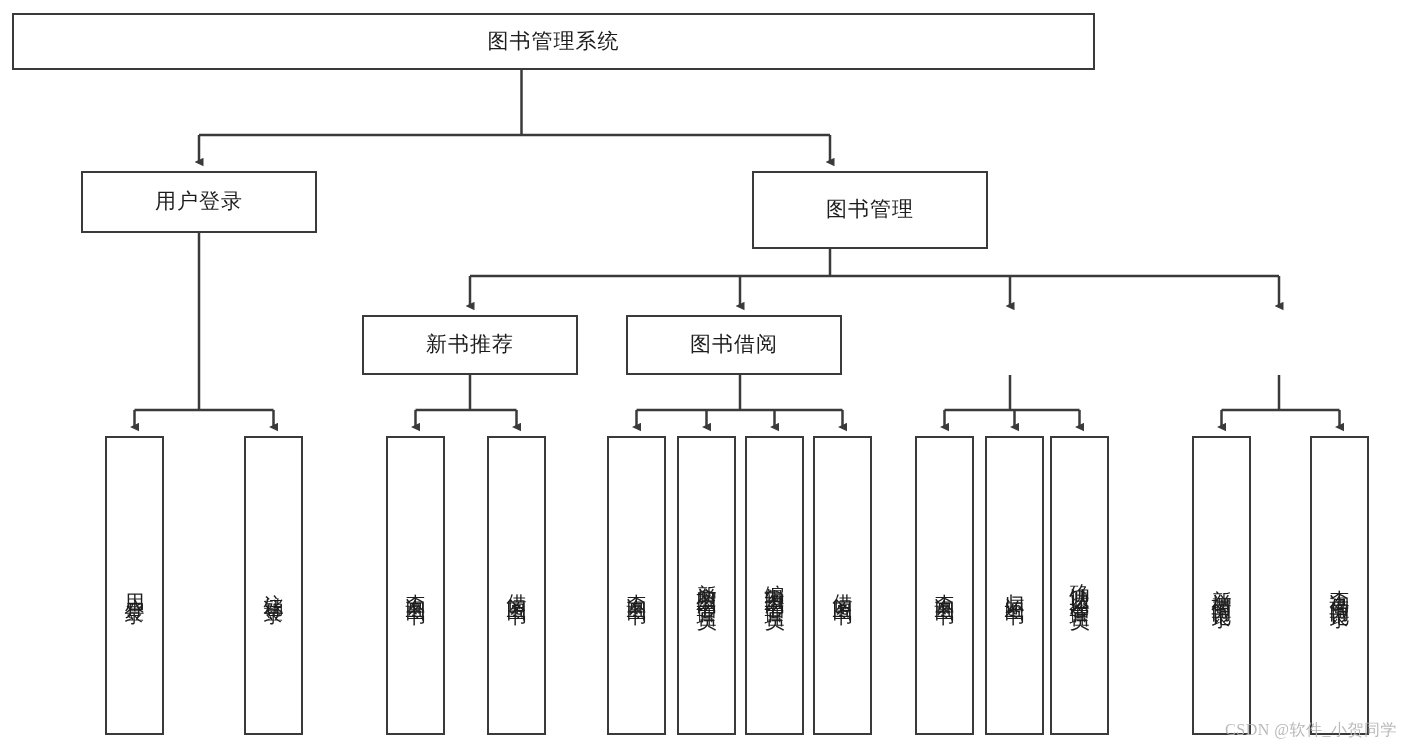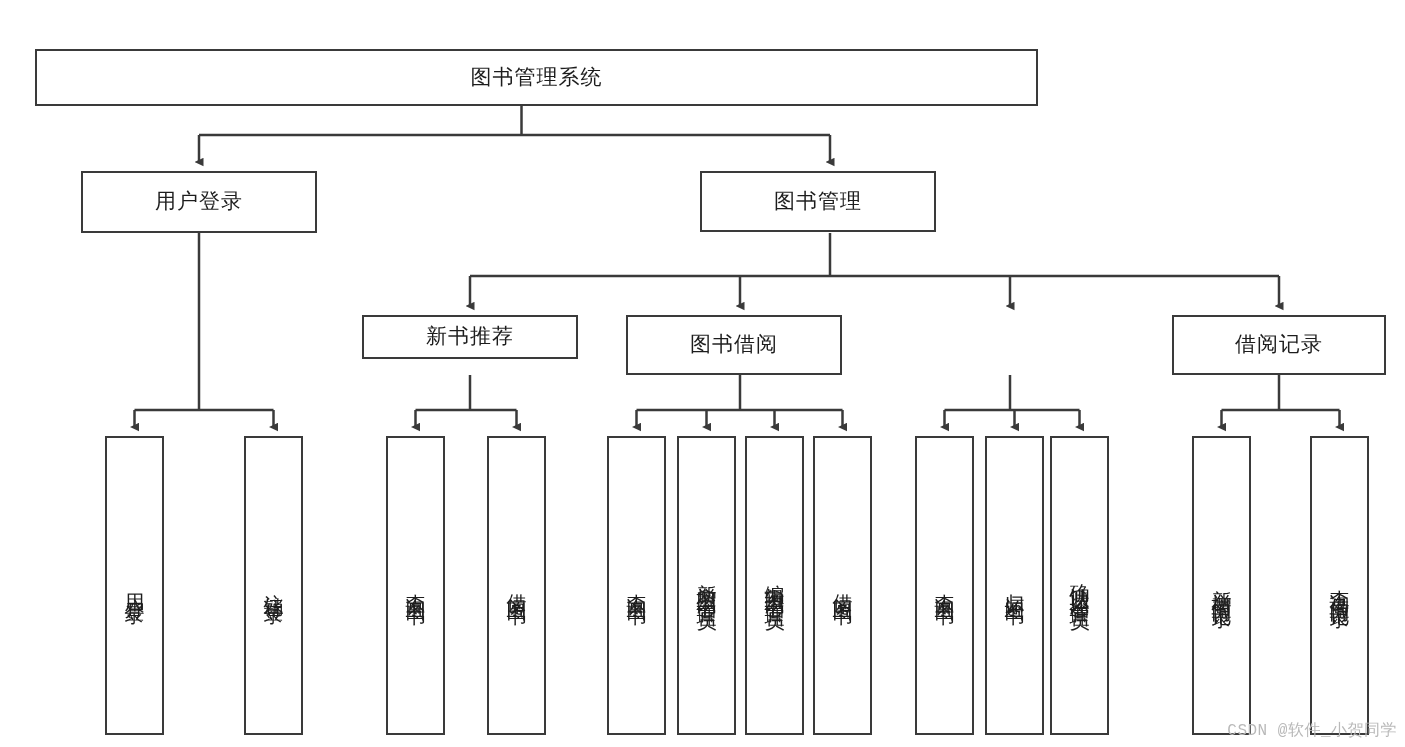--- a/index.html
+++ b/index.html
@@ -58,21 +58,21 @@
   }
   .watermark {
     position: absolute;
     right: 8px;
     bottom: 6px;
     font-size: 16px;
     color: #b9b9b9;
     letter-spacing: 0.5px;
     white-space: nowrap;
     pointer-events: none;
-    font-family: Liberation Mono, monospace;
+    font-family: Liberation Serif, serif;
   }
 </style>
 </head>
 <body>
 
 <div id="diagram-root">
 
   <svg id="tree-svg" viewBox="0 0 1405 747" xmlns="http://www.w3.org/2000/svg">
     <defs>
       <marker id="arrowhead" markerWidth="9" markerHeight="9" refX="4.2" refY="4.5" orient="auto" markerUnits="userSpaceOnUse">
@@ -109,39 +109,36 @@
         <path d="M 944.5 410 L 944.5 427" marker-end="url(#arrowhead)"></path>
         <path d="M 1014.5 410 L 1014.5 427" marker-end="url(#arrowhead)"></path>
         <path d="M 1079.5 410 L 1079.5 427" marker-end="url(#arrowhead)"></path>
         <path d="M 1279 375 L 1279 410"></path>
         <path d="M 1221.5 410 L 1339.5 410"></path>
         <path d="M 1221.5 410 L 1221.5 427" marker-end="url(#arrowhead)"></path>
         <path d="M 1339.5 410 L 1339.5 427" marker-end="url(#arrowhead)"></path>
       </g>
   </svg>
 
-  <div class="node-box horiz" style="left: 35px; top: 13px; width: 1003px; height: 57px; margin-top: 36px;">
+  <div class="node-box horiz" style="left: 12px; top: 13px; width: 1083px; height: 57px;">
     <span class="node-label">图书管理系统</span>
   </div>
 
   <div class="node-box horiz" style="left: 81px; top: 171px; width: 236px; height: 62px;">
     <span class="node-label">用户登录</span>
   </div>
-  <div class="node-box horiz" style="left: 700px; top: 171px; width: 236px; height: 61px;">
+  <div class="node-box horiz" style="left: 752px; top: 171px; width: 236px; height: 78px;">
     <span class="node-label">图书管理</span>
   </div>
 
-  <div class="node-box horiz" style="left: 362px; top: 315px; width: 216px; height: 44px;">
+  <div class="node-box horiz" style="left: 362px; top: 315px; width: 216px; height: 60px;">
     <span class="node-label">新书推荐</span>
   </div>
   <div class="node-box horiz" style="left: 626px; top: 315px; width: 216px; height: 60px;">
     <span class="node-label">图书借阅</span>
-  </div>
-  <div class="node-box horiz" style="left: 1172px; top: 315px; width: 214px; height: 60px;">
-    <span class="node-label">借阅记录</span>
   </div>
 
   <div class="node-box vert" style="left: 105px; top: 436px; width: 59px; height: 299px;">
     <span class="node-label">用户登录</span>
   </div>
   <div class="node-box vert" style="left: 244px; top: 436px; width: 59px; height: 299px;">
     <span class="node-label">注销登录</span>
   </div>
   <div class="node-box vert" style="left: 386px; top: 436px; width: 59px; height: 299px;">
     <span class="node-label">查询图书</span>

